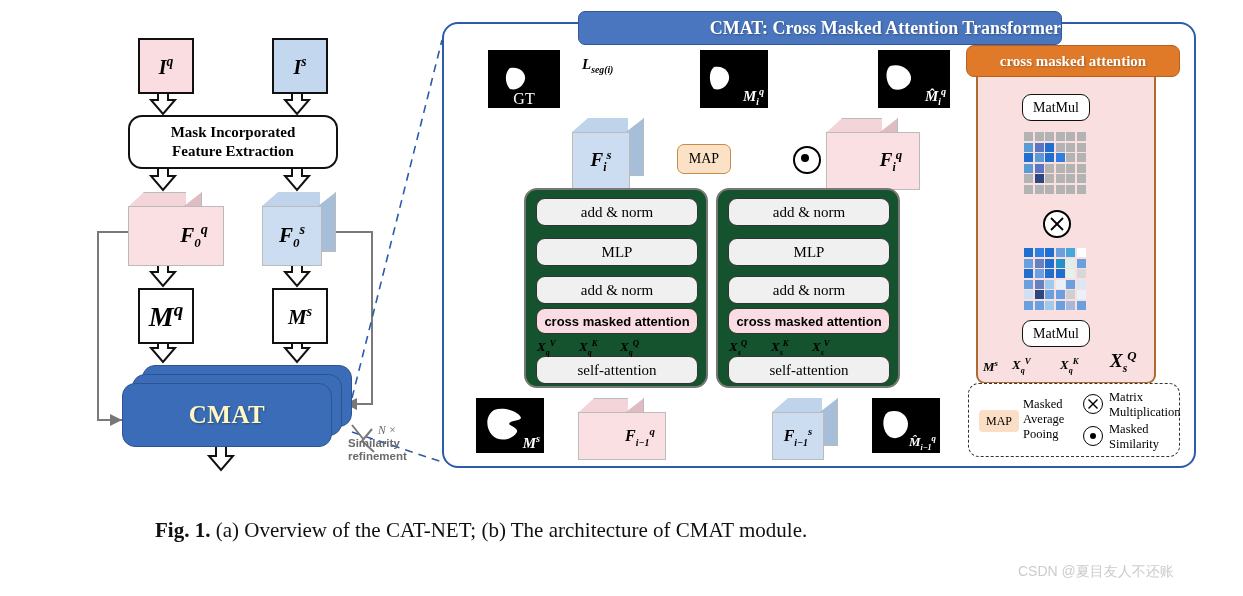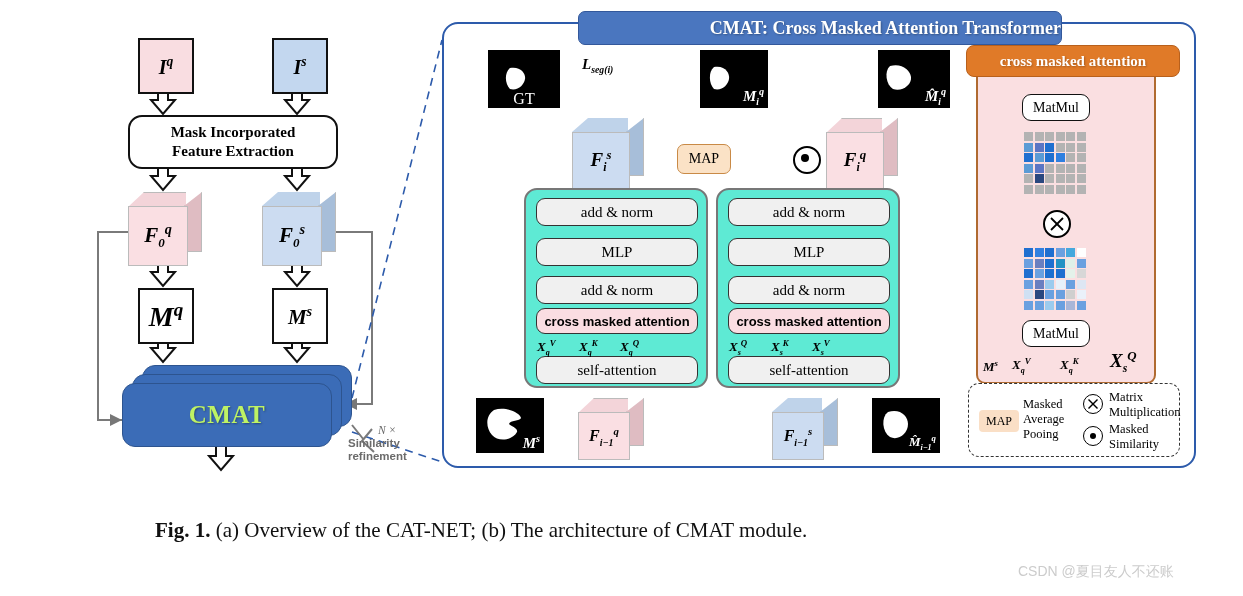--- a/index.html
+++ b/index.html
@@ -16,50 +16,50 @@
   .mathlabel{font-family:"Liberation Serif", serif;font-style:italic;font-weight:bold;color:#000;}
   .sup{font-size:.68em;vertical-align:super;font-style:italic;}
   .sub{font-size:.62em;vertical-align:sub;font-style:italic;}
 
   
   .cube{position:absolute;}
   .cube .face{position:absolute;left:0;top:14px;width:calc(100% - 16px);height:calc(100% - 14px);
               border:1.6px solid #bbb;display:flex;align-items:center;justify-content:center;}
   .cube .top{position:absolute;left:0;top:0;width:calc(100% - 16px);height:14px;}
   .cube .side{position:absolute;right:0;top:0;width:16px;height:calc(100% - 14px);}
-  .cube.pink .face{background:#fadfe3;}
+  .cube.pink .face{background:#fadfe3;padding-left:36px;}
   .cube.pink .top{background:#f3d4d9;clip-path:polygon(0 100%,16px 0,100% 0,calc(100% - 0px) 100%);
       border-top:1.6px solid #bbb;}
   .cube.pink .side{background:#dfbcc2;border:1.6px solid #bbb;
       clip-path:polygon(0 14px,100% 0,100% calc(100% - 0px),0 100%);}
   .cube.blue .face{background:#ccdcf1;}
   .cube.blue .top{background:#bfd3ea;clip-path:polygon(0 100%,16px 0,100% 0,100% 100%);}
   .cube.blue .side{background:#a7bed9;border:1.6px solid #bbb;
       clip-path:polygon(0 14px,100% 0,100% 100%,0 100%);}
 
   
   .procbox{border:2.6px solid #111;border-radius:14px;background:#fff;
            display:flex;flex-direction:column;align-items:center;justify-content:center;
            font-family:"Liberation Serif", serif;font-weight:bold;font-size:15px;line-height:1.25;}
 
   
   .cmat-card{position:absolute;background:#3b6cb7;border:1.5px solid #2d548f;border-radius:13px;}
-  .cmat-main{display:flex;align-items:center;justify-content:center;color:#bef264;
+  .cmat-main{display:flex;align-items:center;justify-content:center;color:#fef9c3;
              font-family:"Liberation Serif", serif;font-weight:bold;font-size:25px;letter-spacing:.5px;
              text-shadow:1px 1px 2px rgba(0,0,0,.35);}
 
   
   .panel{border:2.6px solid #2d5bab;border-radius:16px;background:#fff;}
   .panel-title{position:absolute;background:#4a76bf;border:1.5px solid #33589b;border-radius:7px;
                color:#fff;font-family:"Liberation Serif", serif;font-weight:bold;font-size:18px;
                display:flex;align-items:center;justify-content:flex-end;
                text-shadow:1px 1px 2px rgba(0,0,0,.3);}
 
   
-  .tblock{position:absolute;background:#5eead4;border:2px solid #777;border-radius:13px;}
+  .tblock{position:absolute;background:#14532d;border:2px solid #777;border-radius:13px;}
   .trow{position:absolute;background:#f0f0f0;border:1.8px solid #333;border-radius:9px;
         display:flex;align-items:center;justify-content:center;
         font-family:"Liberation Serif", serif;font-size:15px;color:#000;}
   .trow.cma{background:#fadde2;border:1.8px solid #333;font-weight:bold;font-size:13px;
             font-family:"Liberation Sans", sans-serif;}
 
   
   .mask{position:absolute;background:#000;}
   .mask .lbl{position:absolute;right:4px;bottom:1px;color:#fff;
              font-family:"Liberation Serif", serif;font-style:italic;font-weight:bold;font-size:15px;margin-top:8px;}

